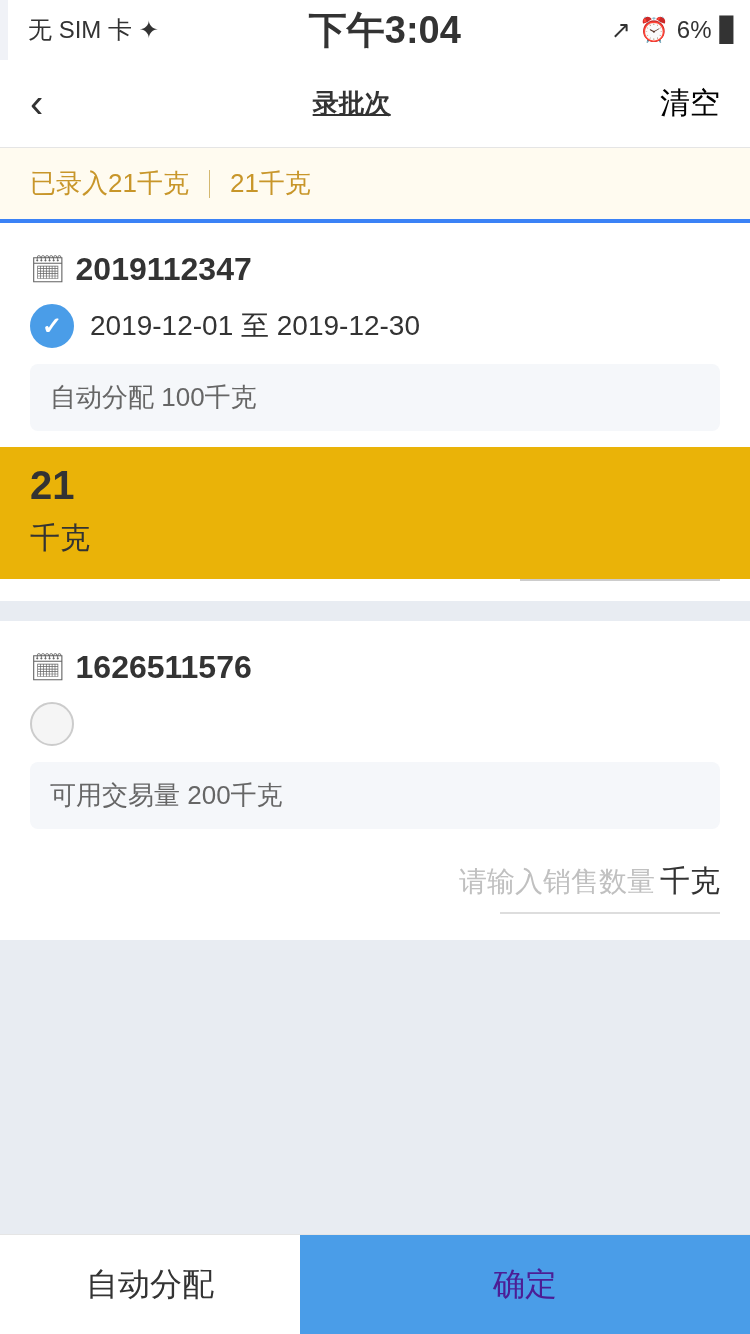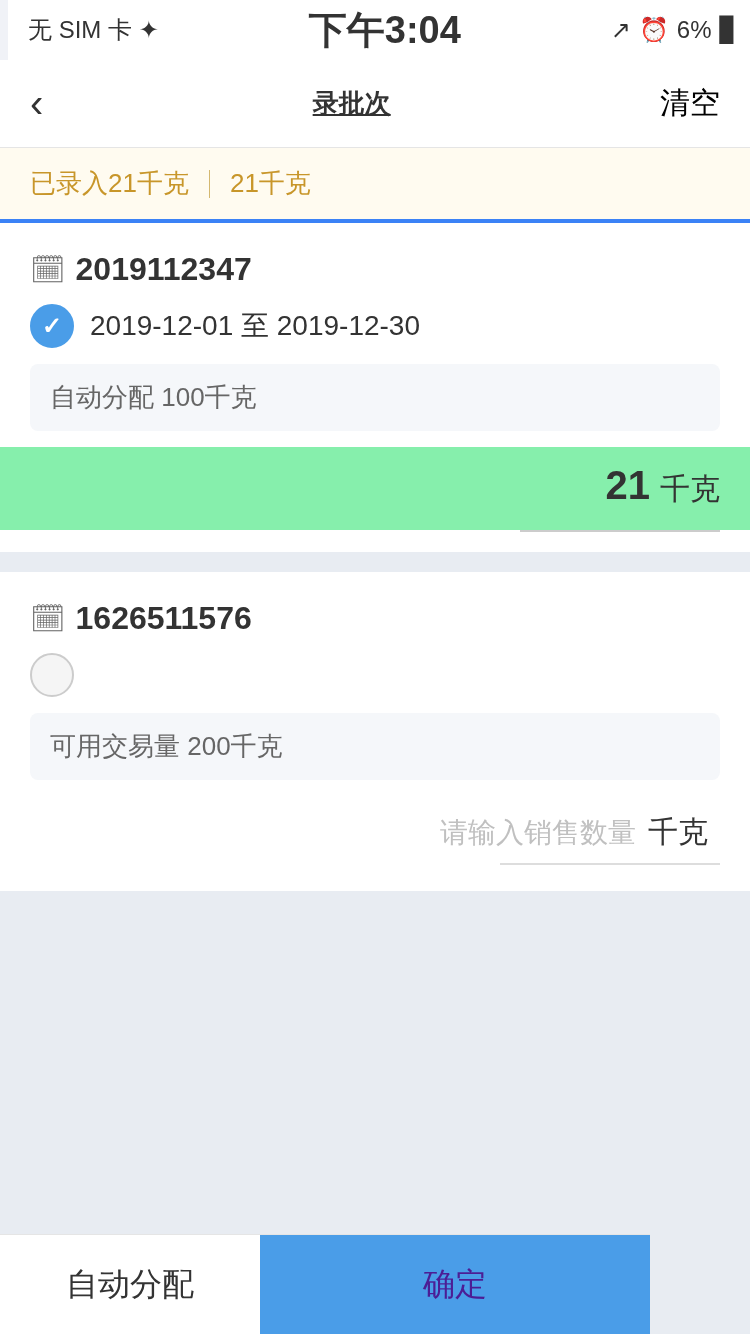--- a/index.html
+++ b/index.html
@@ -151,21 +151,22 @@
       color: #666;
     }
 
     
     .amount-row {
       display: flex;
       align-items: baseline;
       justify-content: flex-end;
       padding: 16px 30px 20px 30px;
       gap: 10px;
-      background: #86efac;
+      background: #eab308;
+      flex-direction: column;
     }
     .amount-value {
       font-size: 40px;
       font-weight: 600;
       color: #333;
     }
     .amount-unit {
       font-size: 30px;
       color: #333;
     }
@@ -180,22 +181,22 @@
     .section-separator {
       height: 20px;
       background: #e8ecf2;
     }
 
     
     .input-row {
       display: flex;
       align-items: center;
       justify-content: flex-end;
-      padding: 16px 42px 10px 30px;
-      gap: 12px;
+      padding: 16px 30px 10px 30px;
+      gap: 5px;
       background: #fff;
     }
     .input-placeholder {
       font-size: 28px;
       color: #c0c0c0;
     }
     .input-unit {
       font-size: 30px;
       color: #333;
       font-weight: 500;
@@ -211,21 +212,21 @@
     .gray-area {
       background: #e8ecf2;
       flex: 1;
       min-height: 440px;
     }
 
     
     .bottom-bar {
       position: fixed;
       bottom: 0;
-      width: 650px;
+      width: 750px;
       height: 100px;
       display: flex;
       background: #fff;
       border-top: 1px solid #e5e5e5;
     }
     .btn-auto {
       flex: 1;
       display: flex;
       align-items: center;
       justify-content: center;

